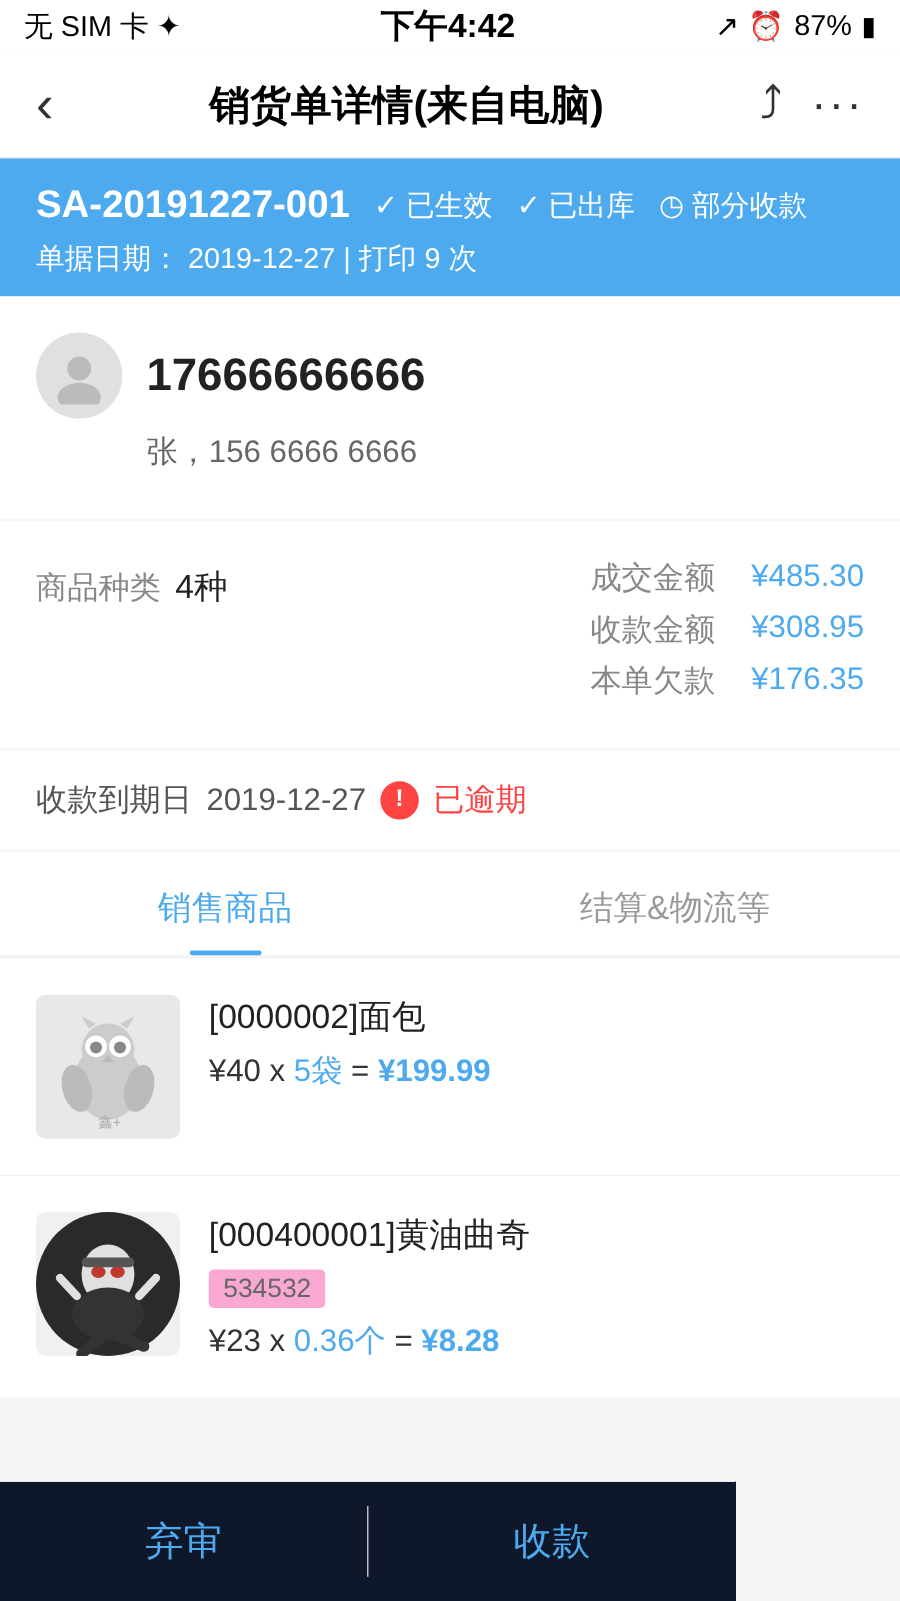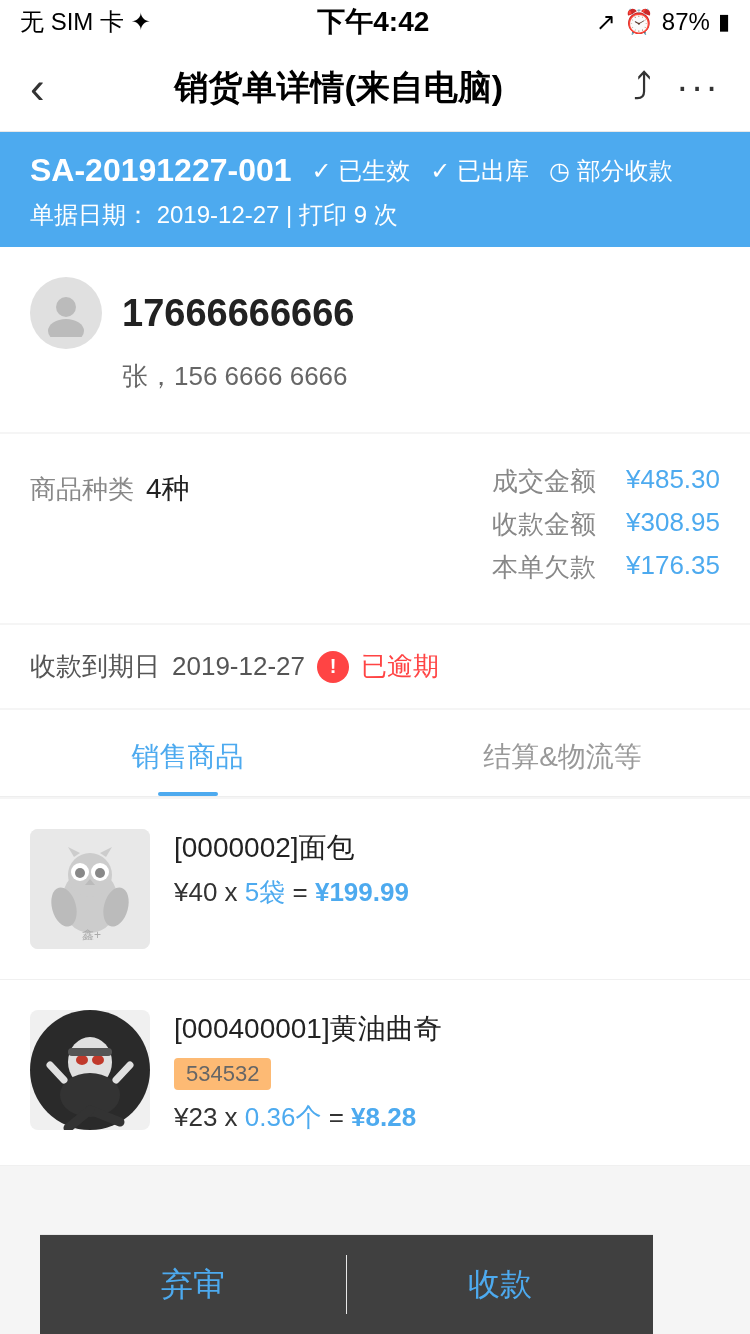--- a/index.html
+++ b/index.html
@@ -225,45 +225,44 @@
     }
     .product-info { flex: 1; }
     .product-name {
       font-size: 28px;
       color: #222;
       margin-bottom: 8px;
       font-weight: 500;
     }
     .product-tag {
       display: inline-block;
-      background: #fdba74;
+      background: #f9a8d4;
       color: #666;
       font-size: 22px;
       padding: 3px 12px;
       border-radius: 4px;
       margin-bottom: 10px;
     }
     .product-price {
       font-size: 26px;
       color: #333;
     }
     .product-price .qty { color: #4DAAEF; }
     .product-price .total { color: #4DAAEF; font-weight: 600; }
 
     
     .bottom-bar {
       position: fixed;
       bottom: 0;
       left: 0;
       width: 613px;
       height: 100px;
-      background: #404040;
+      background: #0f172a;
       border-top: 1px solid #e8e8e8;
       display: flex;
-      margin-left: 40px;
     }
     .bottom-btn {
       flex: 1;
       display: flex;
       align-items: center;
       justify-content: center;
       font-size: 32px;
       cursor: pointer;
     }
     .bottom-btn-abandon { color: #4DAAEF; }

